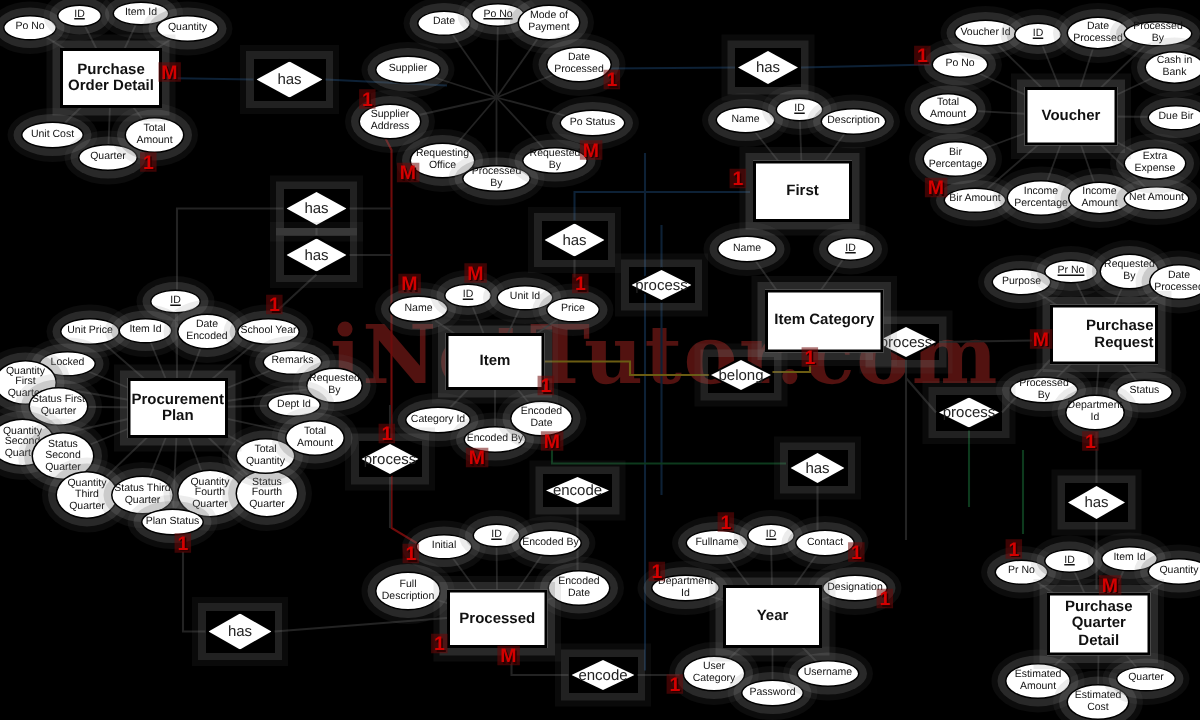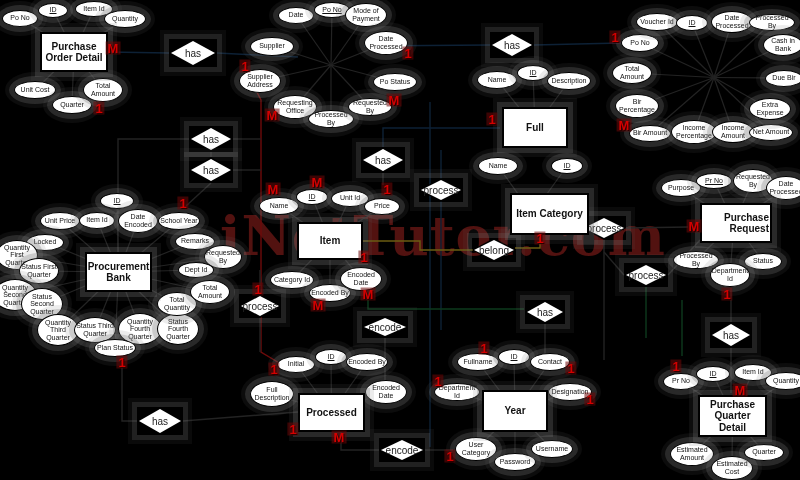--- a/index.html
+++ b/index.html
@@ -245,24 +245,25 @@
     <div class="oval" style="left: 494px; top: 453px; width: 42px; height: 18px;">Password</div>
     <div class="oval" style="left: 531px; top: 440px; width: 42px; height: 18px;">Username</div>
     <div class="oval" style="left: 663px; top: 372.5px; width: 36px; height: 17px;">Pr No</div>
     <div class="oval pk" style="left: 696px; top: 366px; width: 34px; height: 16px;">ID</div>
     <div class="oval" style="left: 734px; top: 363.5px; width: 38px; height: 17px;">Item Id</div>
     <div class="oval" style="left: 765px; top: 372px; width: 42px; height: 18px;">Quantity</div>
     <div class="oval" style="left: 670px; top: 442px; width: 44px; height: 24px;">Estimated Amount</div>
     <div class="oval" style="left: 711px; top: 456px; width: 42px; height: 24px;">Estimated Cost</div>
     <div class="oval" style="left: 744px; top: 443.5px; width: 40px; height: 17px;">Quarter</div>
     <div class="entity" style="left: 40px; top: 32px; width: 68px; height: 40px;">Purchase Order Detail</div>
-    <div class="entity" style="left: 502px; top: 107px; width: 66px; height: 41px;">Full</div>
+    <div class="entity" style="left: 683px; top: 58px; width: 62px; height: 39px;">Voucher</div>
+    <div class="entity" style="left: 502px; top: 107px; width: 66px; height: 41px;">First</div>
     <div class="entity" style="left: 510px; top: 193px; width: 79px; height: 42px;">Item Category</div>
     <div class="entity" style="left: 297px; top: 222px; width: 66px; height: 38px;">Item</div>
-    <div class="entity" style="left: 85px; top: 252px; width: 67px; height: 40px;">Procurement Bank</div>
+    <div class="entity" style="left: 85px; top: 252px; width: 67px; height: 40px;">Procurement Plan</div>
     <div class="entity" style="left: 700px; top: 203px; width: 72px; height: 40px; text-align: right;">Purchase Request</div>
     <div class="entity" style="left: 298px; top: 393px; width: 67px; height: 39px;">Processed</div>
     <div class="entity" style="left: 482px; top: 390px; width: 66px; height: 42px;">Year</div>
     <div class="entity" style="left: 698px; top: 395px; width: 69px; height: 42px;">Purchase Quarter Detail</div>
     <div class="diamond" style="left: 169px; top: 39px; width: 48px; height: 28px;">
       <div class="d-outer"></div>
       <div class="d-inner"></div>
       <span class="d-label">has</span>
     </div>
     <div class="diamond" style="left: 490px; top: 32px; width: 44px; height: 26px;">

